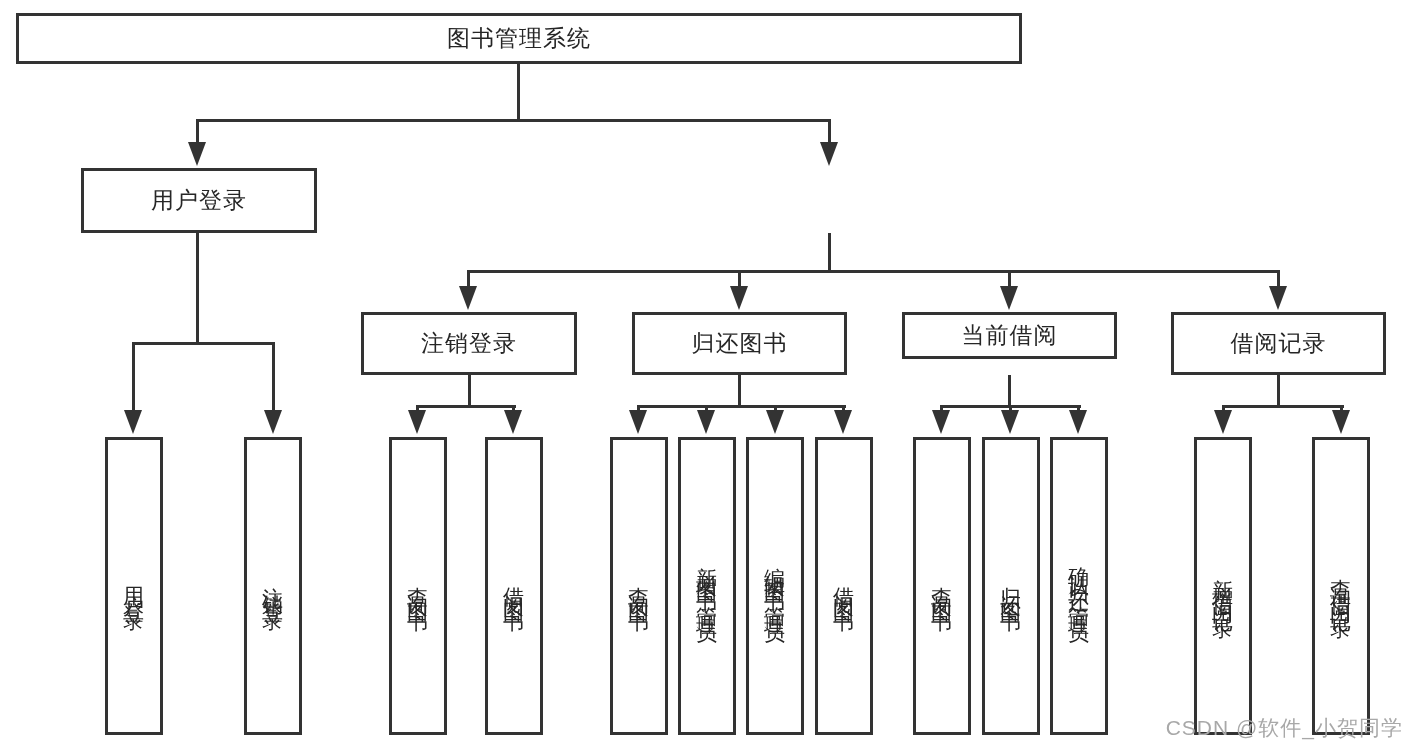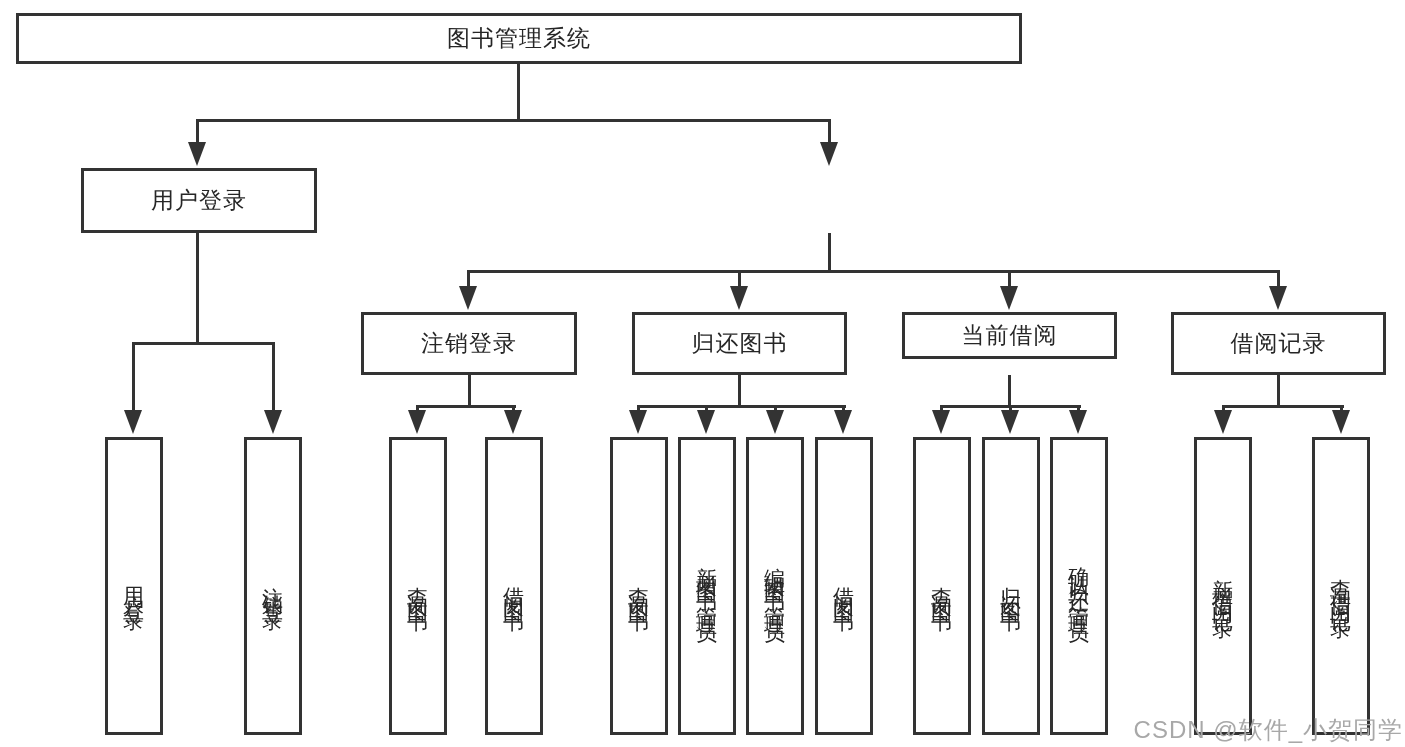--- a/index.html
+++ b/index.html
@@ -41,21 +41,21 @@
   .ln{position:absolute;background:var(--line);}
   .ar{
     position:absolute;width:0;height:0;
     border-left:9px solid transparent;
     border-right:9px solid transparent;
     border-top:24px solid var(--line);
   }
   .watermark{
     position:absolute;
     top:714px;right:2px;
-    font-size:24px;
+    font-size:21px;
     letter-spacing:1px;
     color:var(--watermark);
     white-space:nowrap;
   }
 </style>
 </head>
 <body>
 
 <div class="canvas">
 

